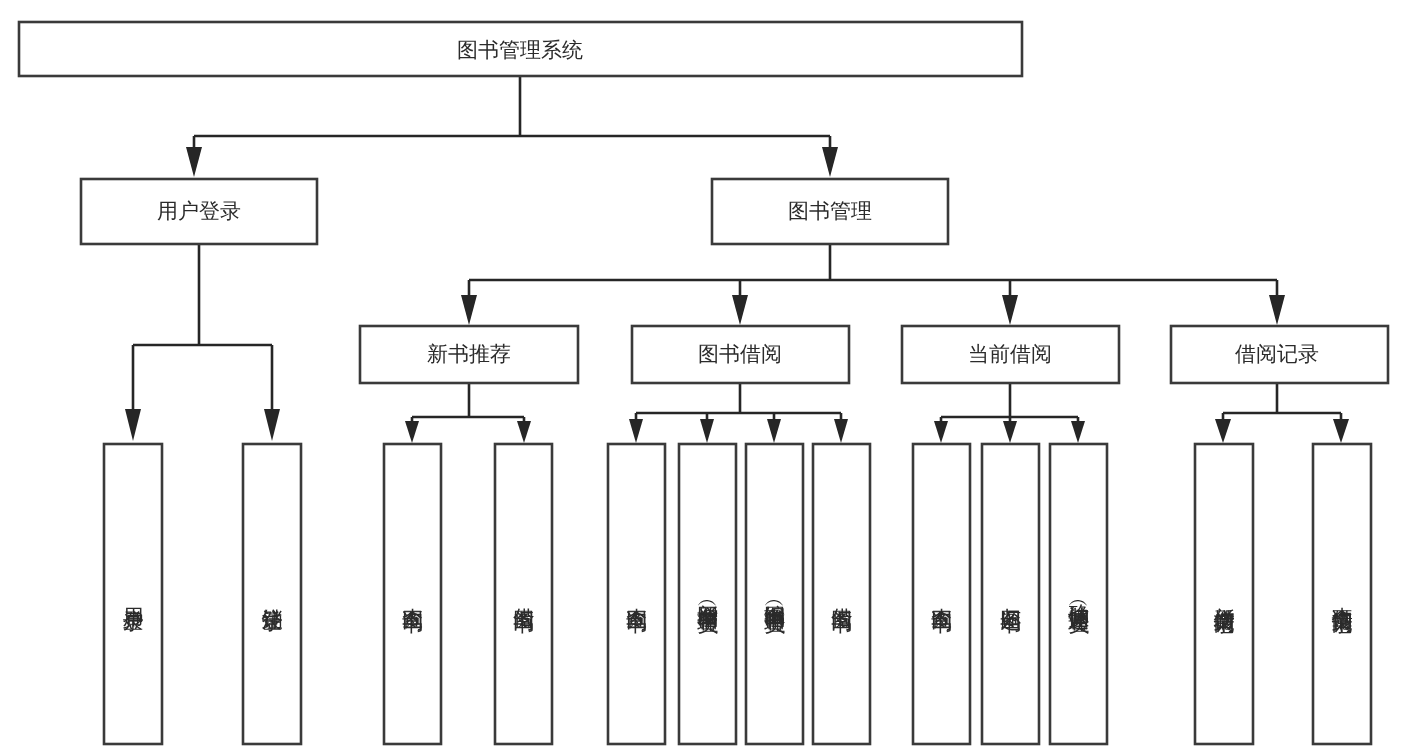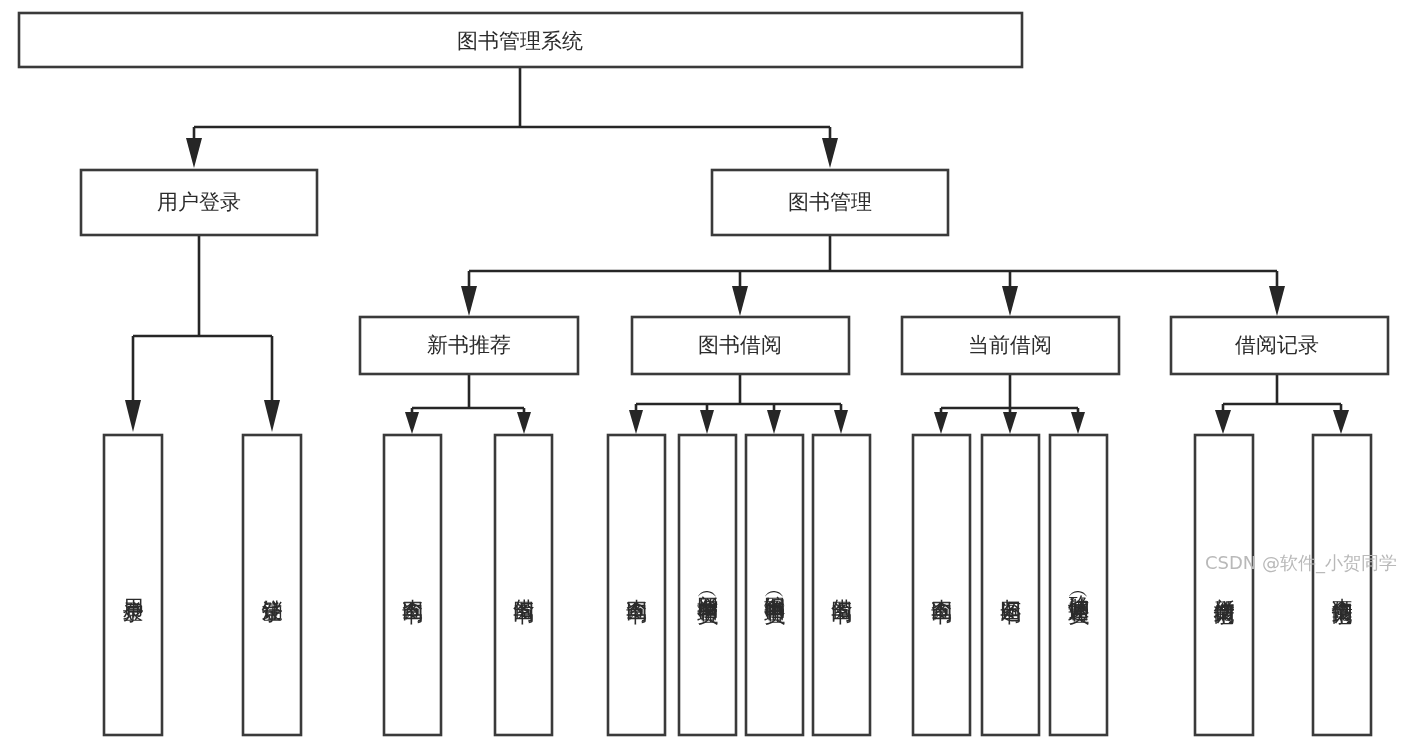--- a/index.html
+++ b/index.html
@@ -12,20 +12,21 @@
     width: 1405px;
     height: 747px;
     overflow: hidden;
     font-family: "Liberation Sans", "DejaVu Sans", sans-serif;
   }
   #diagram-root {
     position: relative;
     width: 1405px;
     height: 579px;
     background: #ffffff;
+    margin-top: 9px;
   }
   svg#tree-svg {
     position: absolute;
     left: 0;
     top: 0;
     width: 1405px;
     height: 747px;
     display: block;
   }
   .node-box {
@@ -219,14 +220,13 @@
   <div class="leaf-label" style="left:913px; top:435px; width:57px; height:300px;">查询图书</div>
 
   <div class="leaf-label" style="left:982px; top:435px; width:57px; height:300px;">归还图书</div>
 
   <div class="leaf-label" style="left:1050px; top:435px; width:57px; height:300px;">确认归还（管理员）</div>
 
   <div class="leaf-label" style="left:1195px; top:435px; width:58px; height:300px;">新增借阅记录</div>
 
   <div class="leaf-label" style="left:1313px; top:435px; width:58px; height:300px;">查询借阅记录</div>
 
-  <div class="watermark">CSDN @软件_小贺同学</div>
 </div>
 
 </body></html>

